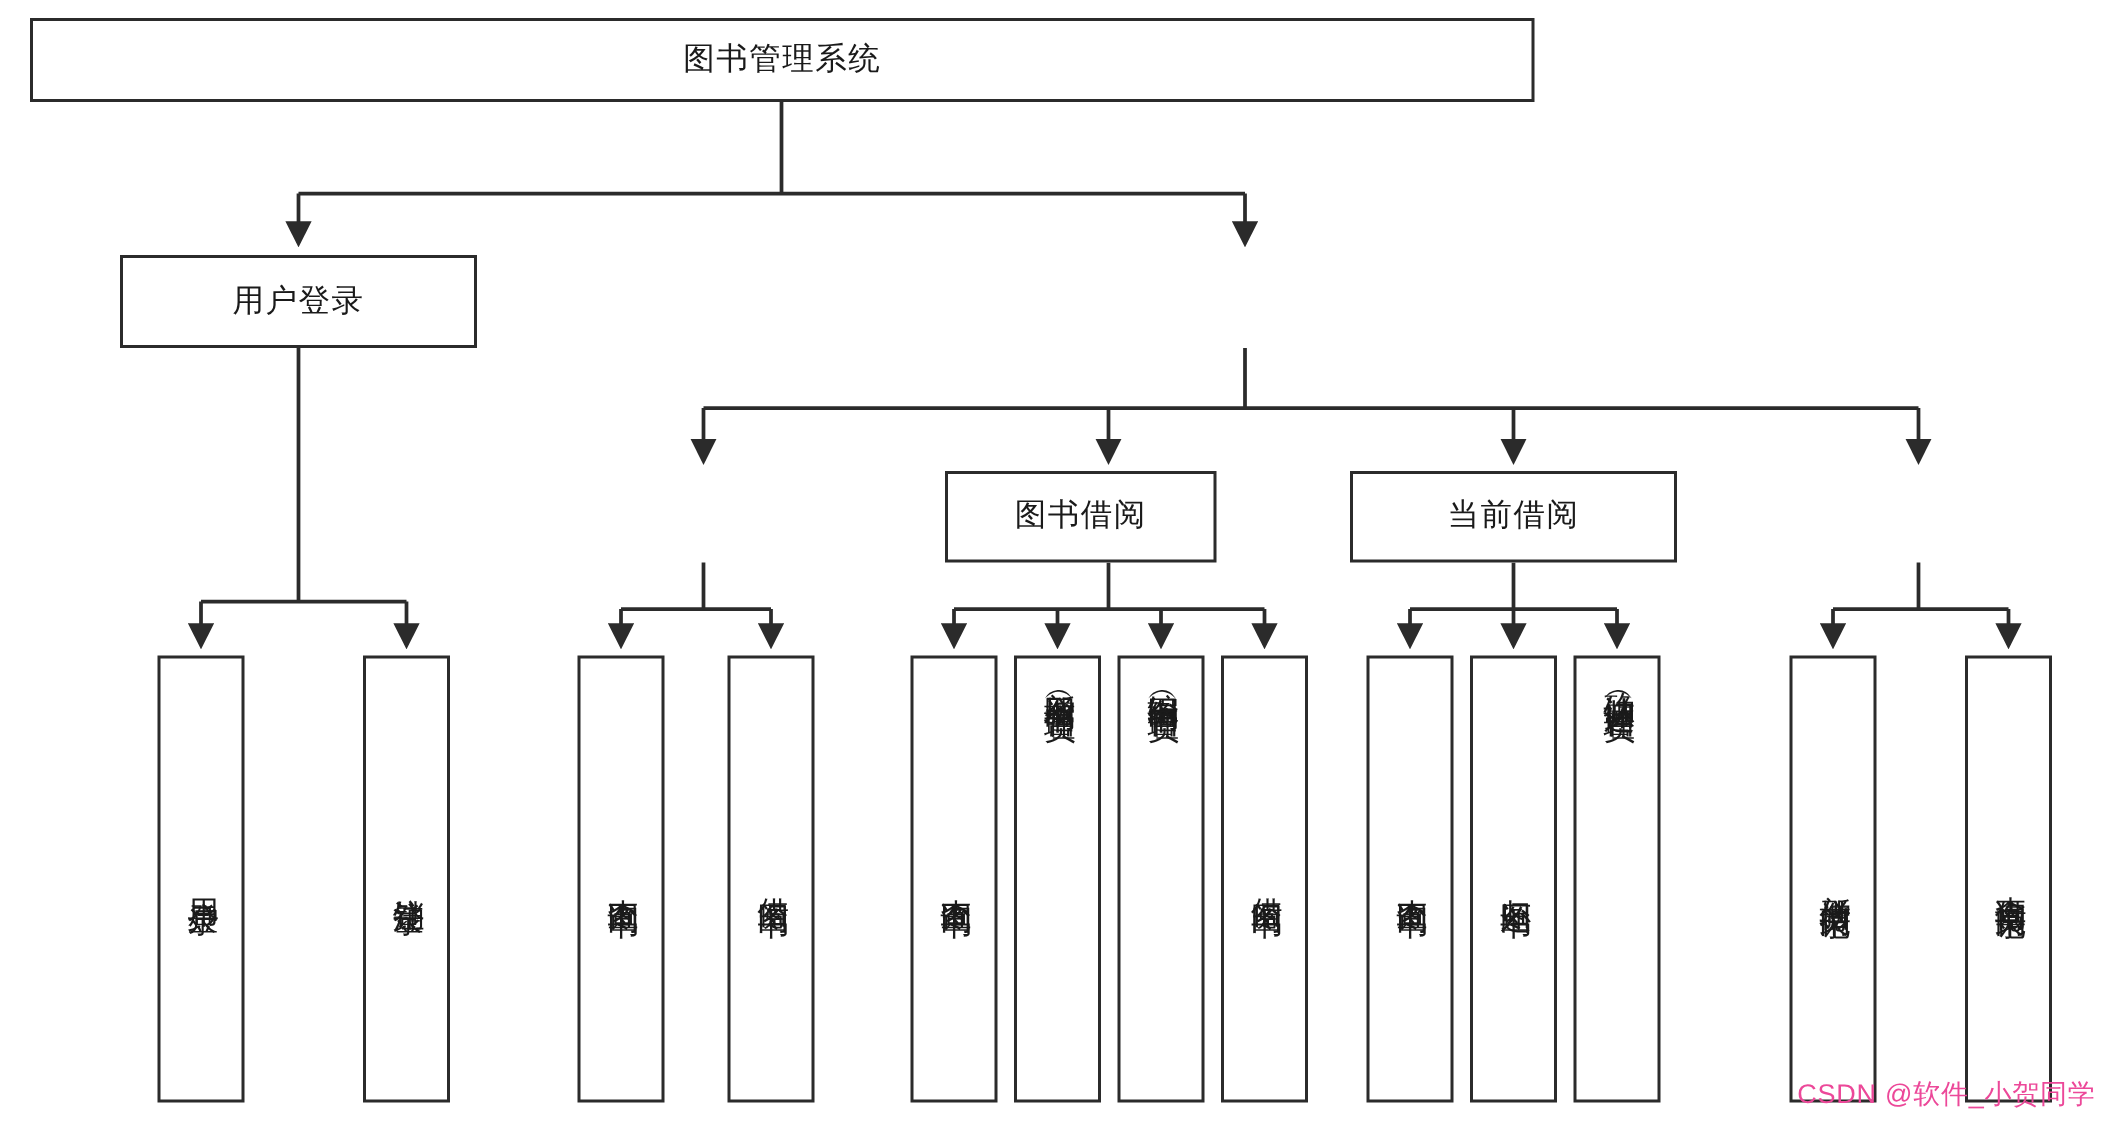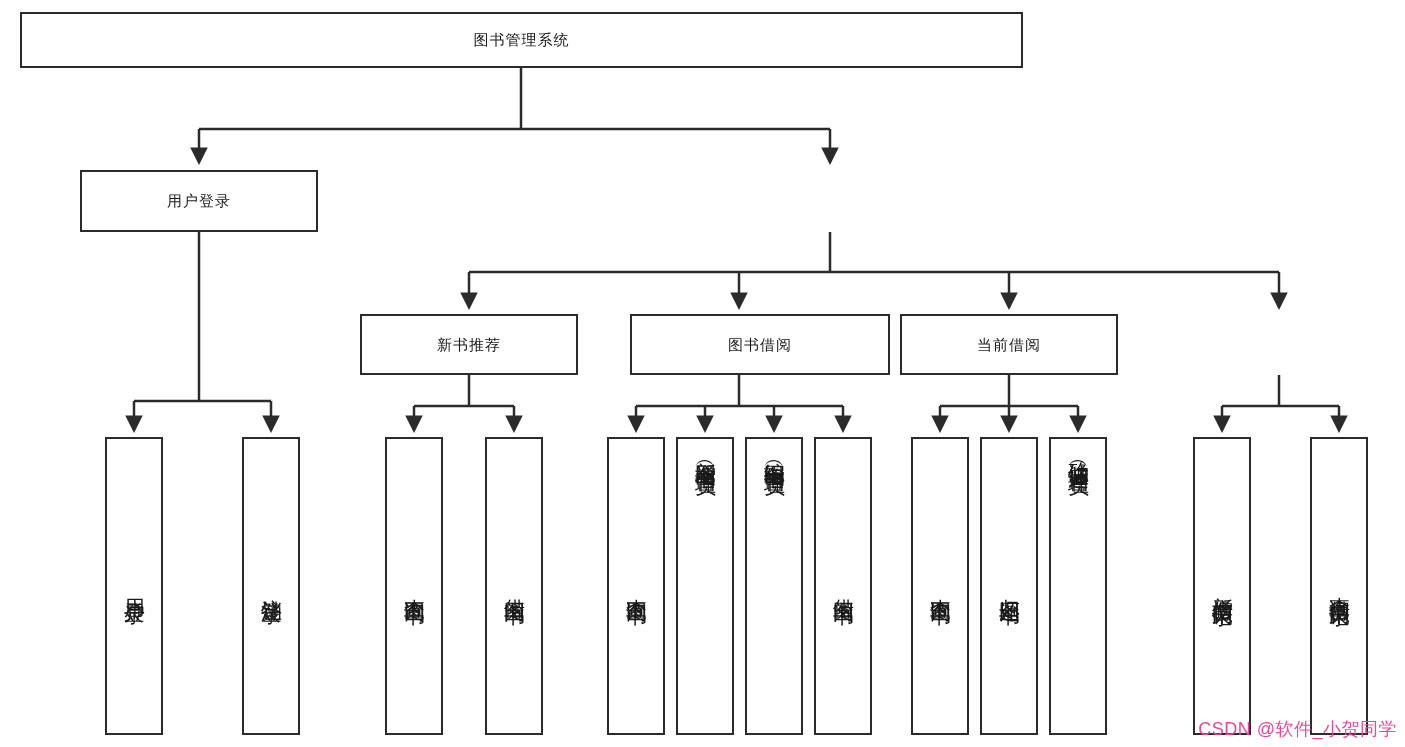--- a/index.html
+++ b/index.html
@@ -10,21 +10,21 @@
     position:absolute;
     box-sizing:border-box;
     background:#ffffff;
     border:2.5px solid #2b2b2b;
     display:flex;
     align-items:center;
     justify-content:center;
     color:#1a1a1a;
   }
   .node .lbl{
-    font-size:15px;
+    font-size:21px;
     line-height:1.15;
     letter-spacing:1px;
     white-space:nowrap;
   }
   
   .leaf{
     align-items:flex-start;
     justify-content:center;
     padding-top:6px;
   }
@@ -105,24 +105,21 @@
   </svg>
 
   <div class="node" style="left:20px;top:12px;width:1003px;height:56px;">
     <span class="lbl">图书管理系统</span>
   </div>
 
   <div class="node" style="left:80px;top:170px;width:238px;height:62px;">
     <span class="lbl">用户登录</span>
   </div>
 
-  <div class="node" style="left:360px;top:314px;width:218px;height:61px;">
-    <span class="lbl">新书推荐</span>
-  </div>
-  <div class="node" style="left:630px;top:314px;width:260px;height:61px;text-align:right;">
+  <div class="node" style="left:630px;top:314px;width:181px;height:61px;text-align:right;">
     <span class="lbl">图书借阅</span>
   </div>
   <div class="node" style="left:900px;top:314px;width:218px;height:61px;">
     <span class="lbl">当前借阅</span>
   </div>
 
   <div class="node leaf mid" style="left:105px;top:437px;width:58px;height:298px;">
     <span class="lbl">用户登录</span>
   </div>
   <div class="node leaf mid" style="left:242px;top:437px;width:58px;height:298px;">

